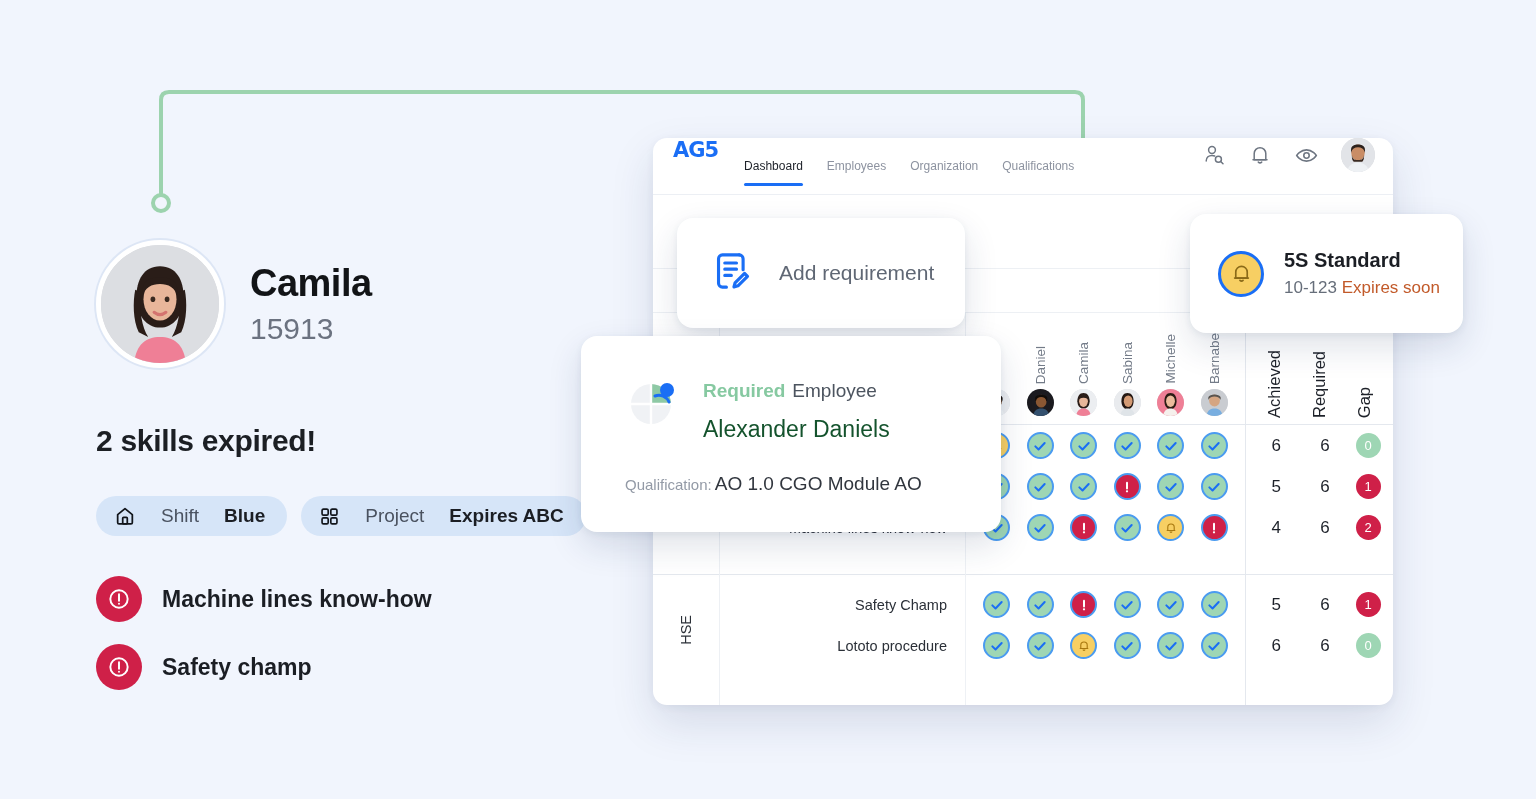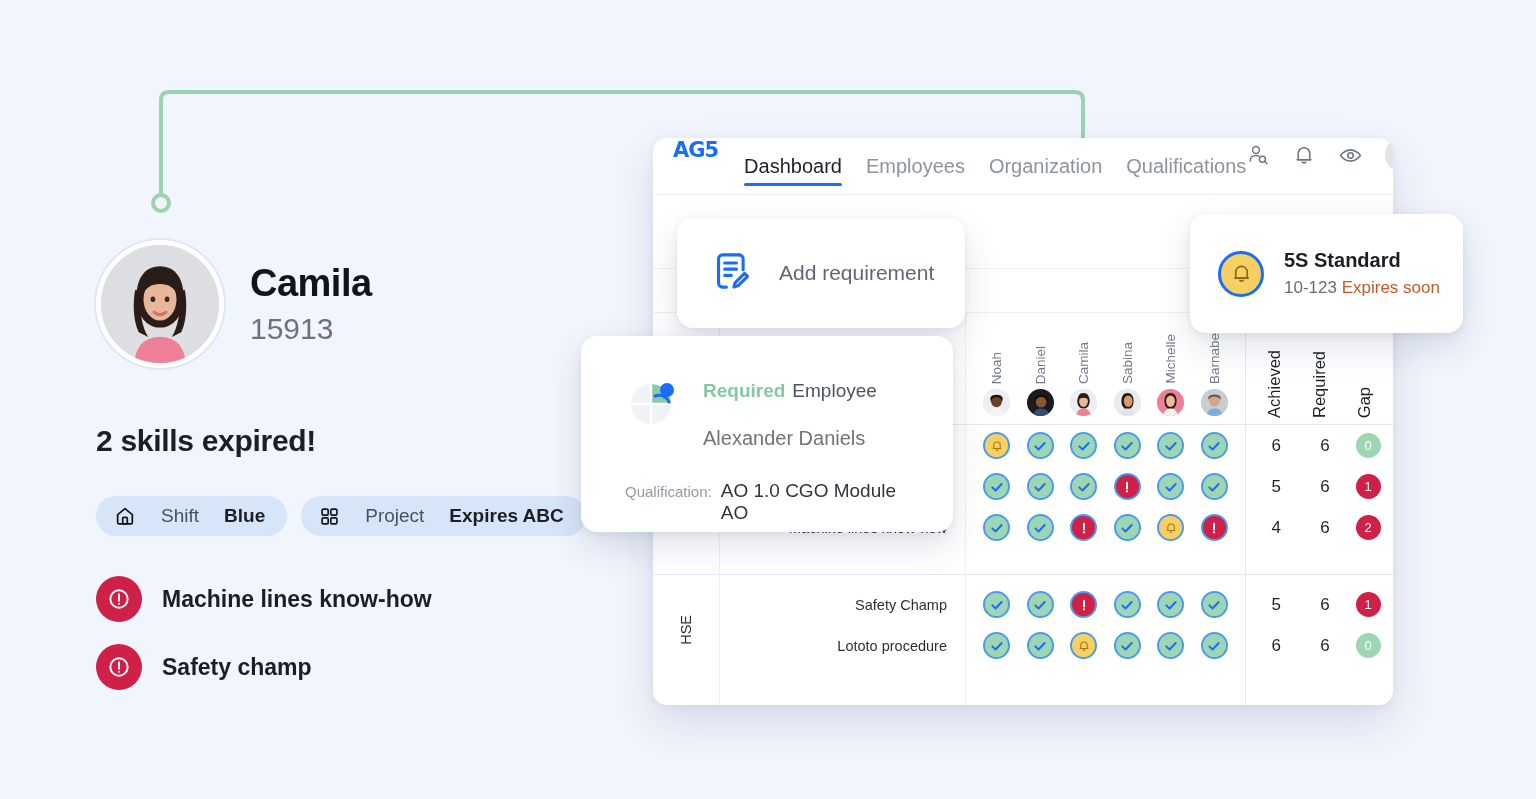--- a/index.html
+++ b/index.html
@@ -49,21 +49,21 @@
   
   .app {
     position: absolute; left: 653px; top: 138px; width: 740px; height: 567px;
     background: #ffffff; border-radius: 14px;
     box-shadow: 0 18px 44px rgba(30,50,90,0.13), 0 2px 8px rgba(30,50,90,0.06);
     overflow: hidden;
   }
   .topbar { height: 57px; display: flex; align-items: flex-start; padding: 0 18px 0 20px; position: relative; }
   .logo { font-size: 21px; font-weight: bold; color: #1a6ef5; letter-spacing: -1px; font-family: "DejaVu Sans", sans-serif; }
   .navtabs { display: flex; align-items: center; gap: 24px; margin-left: 26px; height: 57px; }
-  .navtab { font-size: 20px; color: #8d93a0; line-height: 57px; position: relative; height: 57px; }
+  .navtab { font-size: 12px; color: #8d93a0; line-height: 57px; position: relative; height: 57px; }
   .navtab.active { color: #1d2129; }
   .navtab.active::after {
     content: ""; position: absolute; left: 0; right: 0; bottom: 9px; height: 3px;
     background: #1a6ef5; border-radius: 2px;
   }
   .topicons { margin-left: auto; display: flex; align-items: center; gap: 22px; }
   .topicons .ic { color: #6e7682; display: flex; }
   .avatar-sm { width: 34px; height: 34px; border-radius: 50%; overflow: hidden; background: #d8dade; }
   .avatar-sm svg { display: block; width: 100%; height: 100%; }
   .topbar-rule { position: absolute; left: 0; right: 0; bottom: 0; height: 1px; background: #eceff4; }
@@ -130,28 +130,28 @@
   .cellicon.err { background: #cf2048; border-color: #4a9bf0; }
 
   
   .card {
     position: absolute; background: #fff; border-radius: 16px;
     box-shadow: 0 14px 34px rgba(30,50,90,0.14), 0 2px 7px rgba(30,50,90,0.07);
   }
   #card-add { left: 677px; top: 218px; width: 288px; height: 110px; display: flex; align-items: center; padding-left: 32px; gap: 26px; }
   .add-label { font-size: 21px; color: #5f6774; }
 
-  #card-req { left: 581px; top: 336px; width: 372px; height: 196px; padding: 38px 30px 0 44px; }
+  #card-req { left: 581px; top: 336px; width: 420px; height: 196px; padding: 38px 30px 0 44px; }
   .req-top { display: flex; align-items: flex-start; gap: 22px; }
   .req-lines { padding-top: 6px; }
   .req-l1 { font-size: 19px; }
   .req-required { color: #86c9a1; font-weight: bold; }
   .req-employee { color: #4c545f; margin-left: 7px; }
-  .req-person { font-size: 20px; color: #737373; margin-top: 25px; }
-  .req-qual { margin-top: 30px; display: flex; align-items: baseline; gap: 9px; }
+  .req-person { font-size: 23px; color: #14532d; margin-top: 14px; }
+  .req-qual { margin-top: 30px; display: flex; align-items: baseline; gap: 3px; }
   .req-qual-lbl { font-size: 15px; color: #939aa6; }
   .req-qual-val { font-size: 19px; color: #31363e; }
 
   #card-5s { left: 1190px; top: 214px; width: 273px; height: 119px; display: flex; align-items: center; padding-left: 28px; gap: 20px; }
   .bell-ring {
     width: 46px; height: 46px; border-radius: 50%; background: #f7cf63;
     border: 3px solid #1a6ef5; display: flex; align-items: center; justify-content: center; flex: none;
   }
   .fs-title { font-size: 20px; font-weight: bold; color: #1b1e24; }
   .fs-sub { margin-top: 6px; font-size: 17px; color: #666e7a; }

